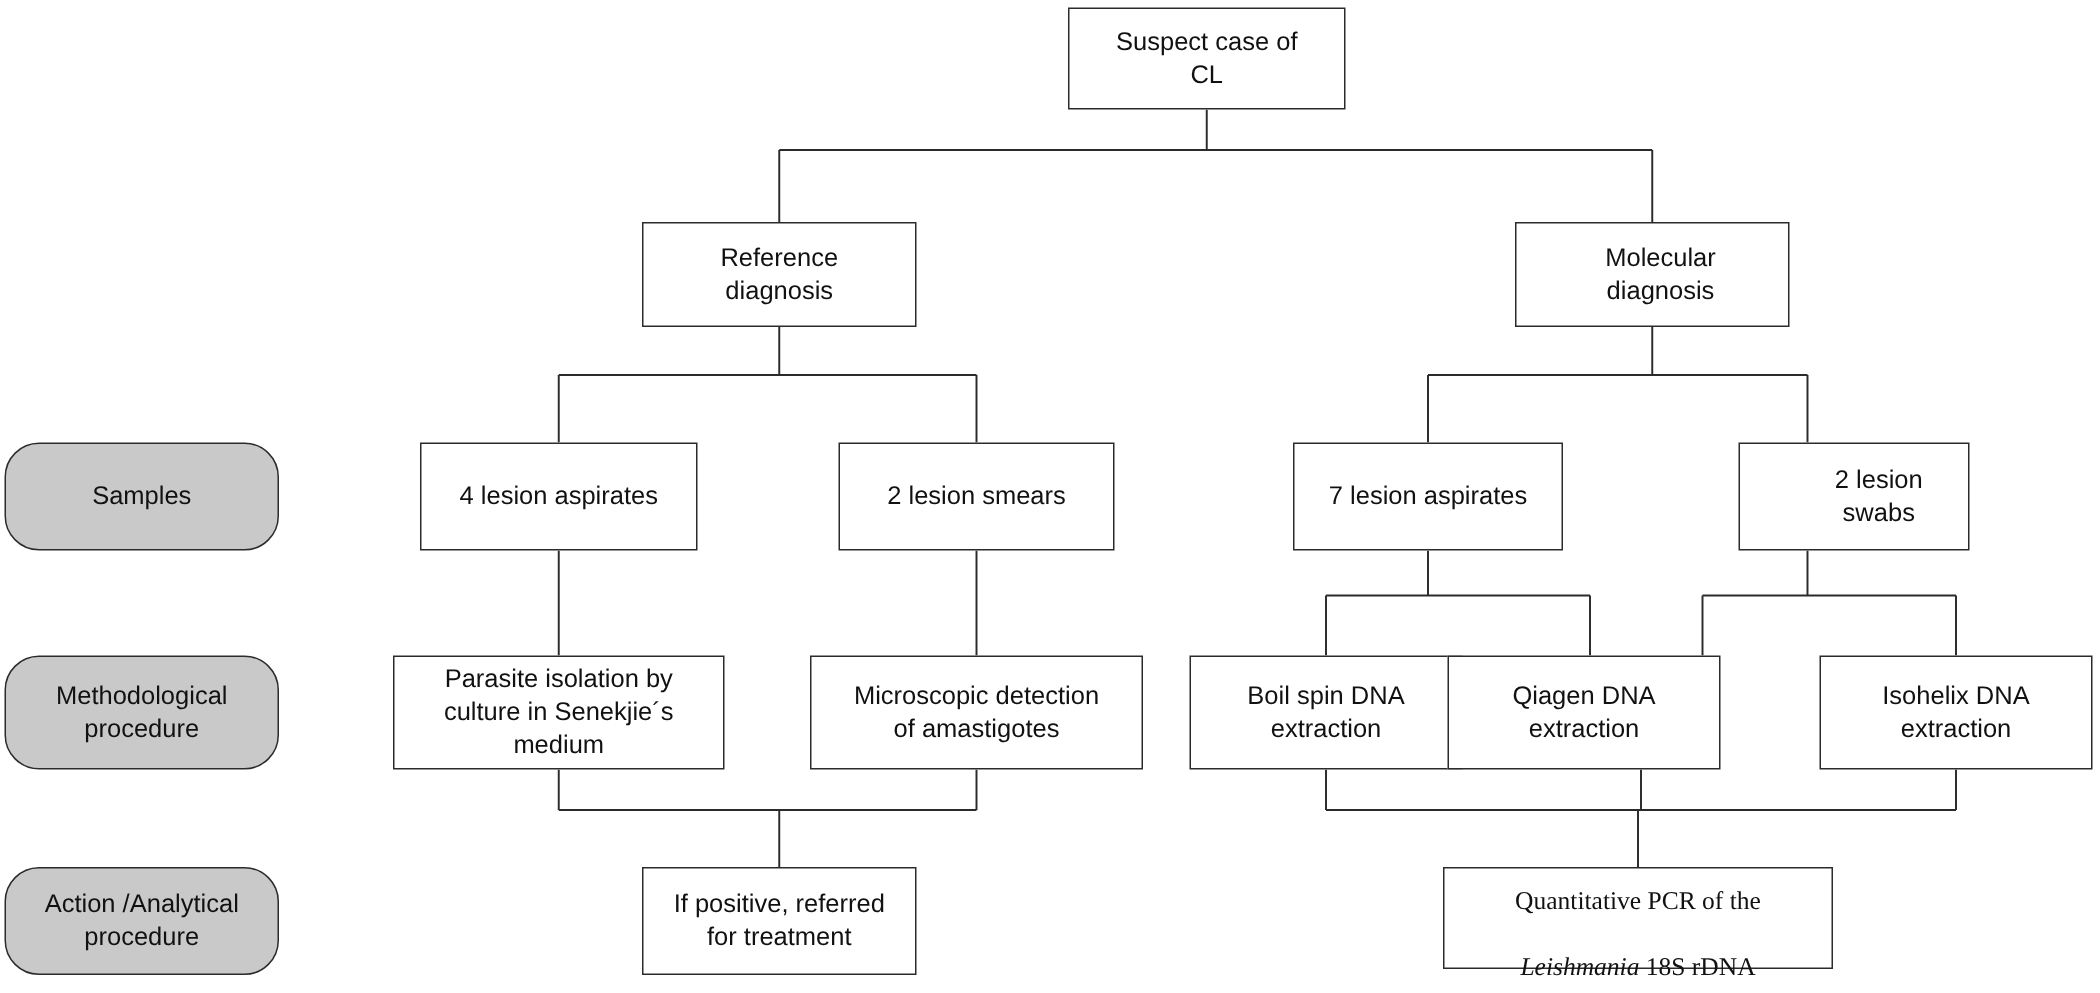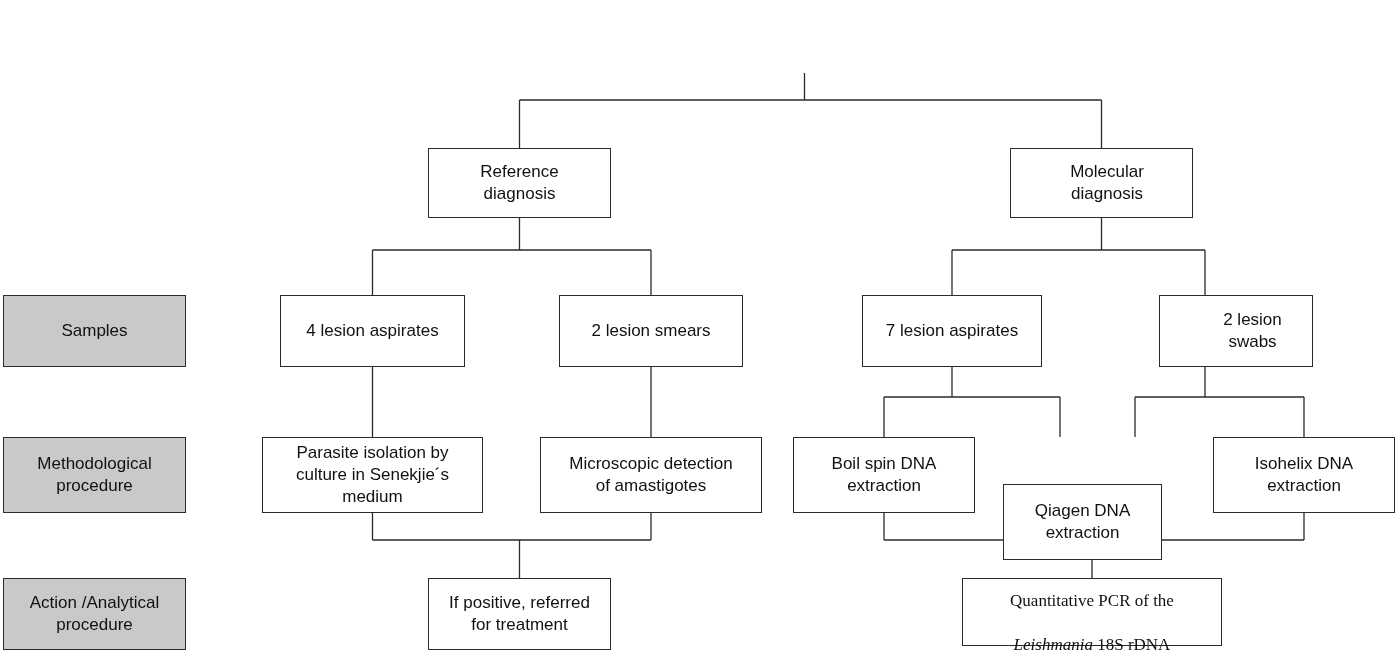--- a/index.html
+++ b/index.html
@@ -38,20 +38,21 @@
     line-height: 22px;
     display: flex;
     align-items: center;
     justify-content: center;
     text-align: center;
     white-space: pre-line;
     padding: 2px 6px;
   }
   .label-box {
     background: var(--label-fill, #c9c9c9);
+    border-radius: 23px;
   }
   .box em { font-style: italic; }
 </style>
 </head>
 <body>
 
 <div class="canvas">
 
   <svg class="connectors" viewBox="0 0 1400 662" xmlns="http://www.w3.org/2000/svg">
 
@@ -73,20 +74,22 @@
   </svg>
 
   <div class="box label-box" style="left:3px; top:295px; width:183px; height:72px;">Samples</div>
 
   <div class="box label-box" style="left:3px; top:437px; width:183px; height:76px;">Methodological
 procedure</div>
 
   <div class="box label-box" style="left:3px; top:578px; width:183px; height:72px;">Action /Analytical
 procedure</div>
 
+  <div class="box" style="left:712px; top:5px; width:185px; height:68px;">Suspect case of
+CL</div>
 
   <div class="box" style="left:428px; top:148px; width:183px; height:70px;">Reference
 diagnosis</div>
 
   <div class="box" style="left:1010px; top:148px; width:183px; height:70px;padding-left:17px;">Molecular
 diagnosis</div>
 
   <div class="box" style="left:280px; top:295px; width:185px; height:72px;">4 lesion aspirates</div>
 
   <div class="box" style="left:559px; top:295px; width:184px; height:72px;">2 lesion smears</div>
@@ -98,21 +101,21 @@
   <div class="box" style="left:262px; top:437px; width:221px; height:76px;">Parasite isolation by
 culture in Senekjie´s
 medium</div>
 
   <div class="box" style="left:540px; top:437px; width:222px; height:76px;">Microscopic detection
 of amastigotes</div>
 
   <div class="box" style="left:793px; top:437px; width:182px; height:76px;">Boil spin DNA
 extraction</div>
 
-  <div class="box" style="left:1003px; top:437px; width:159px; height:76px;margin-top:47px;">Qiagen DNA
+  <div class="box" style="left:965px; top:437px; width:182px; height:76px;">Qiagen DNA
 extraction</div>
 
   <div class="box" style="left:1213px; top:437px; width:182px; height:76px;">Isohelix DNA
 extraction</div>
 
   <div class="box" style="left:428px; top:578px; width:183px; height:72px;">If positive, referred
 for treatment</div>
 
   <div class="box" style="left:962px; top:578px; width:260px; height:68px;font-family:Liberation Serif, serif;">
     <div>

